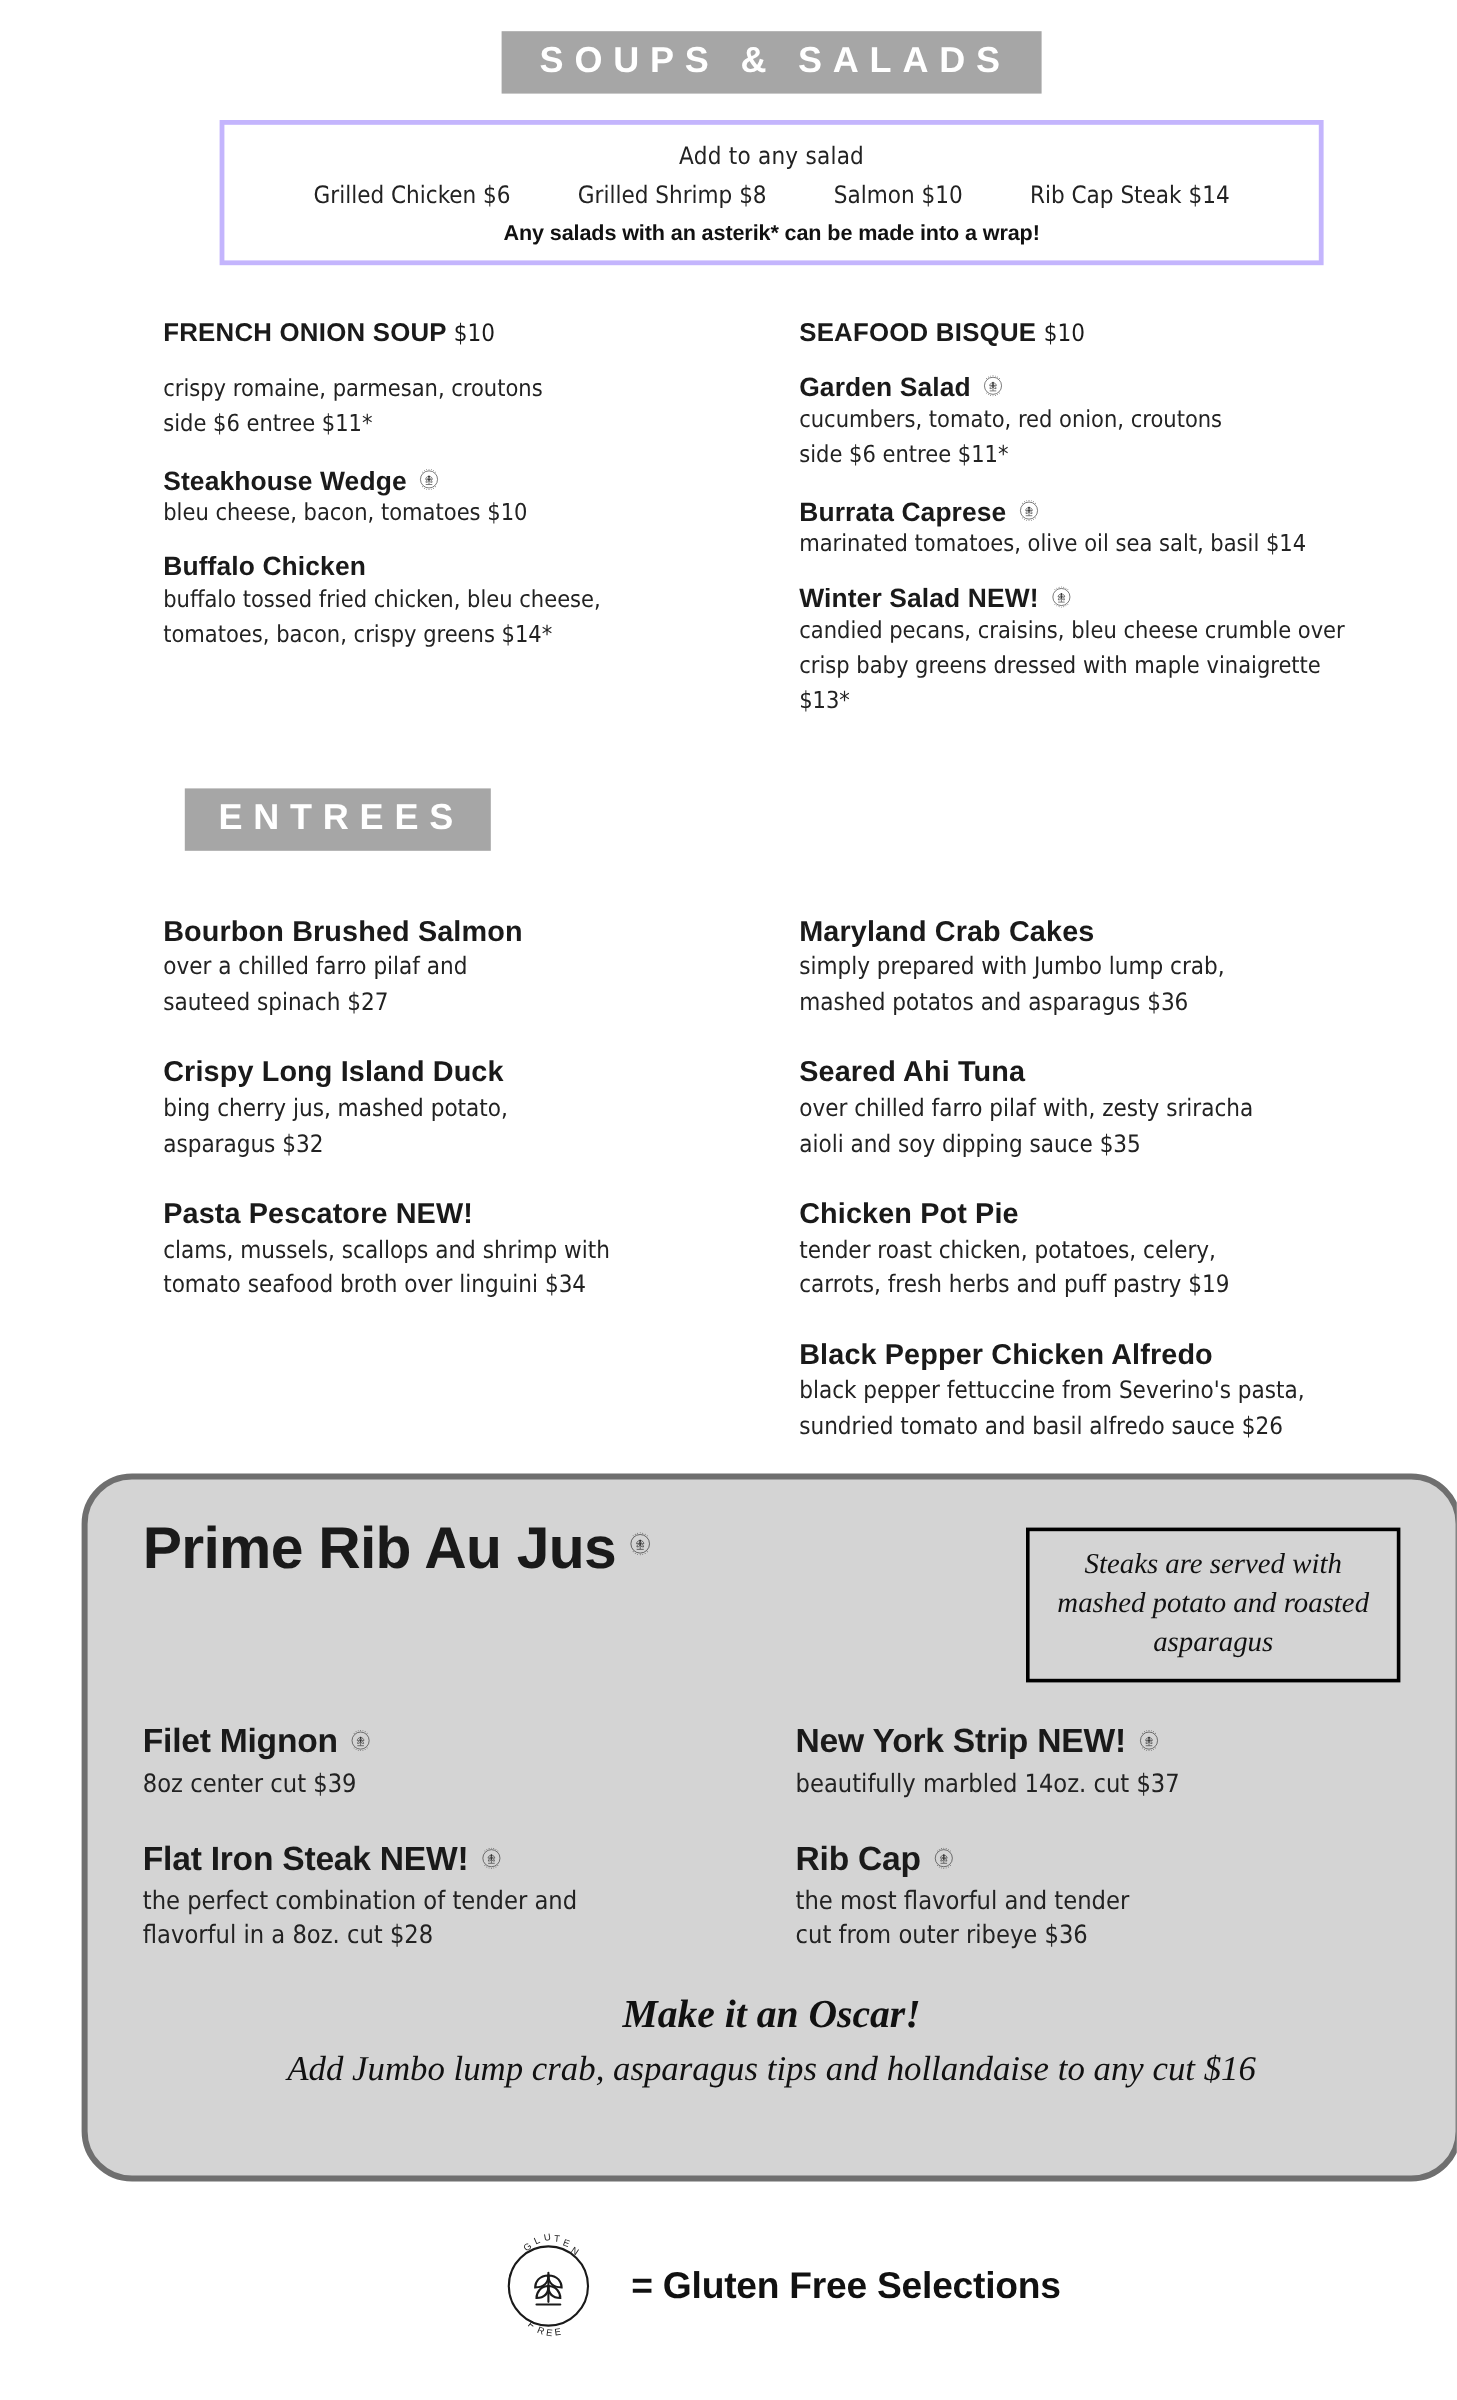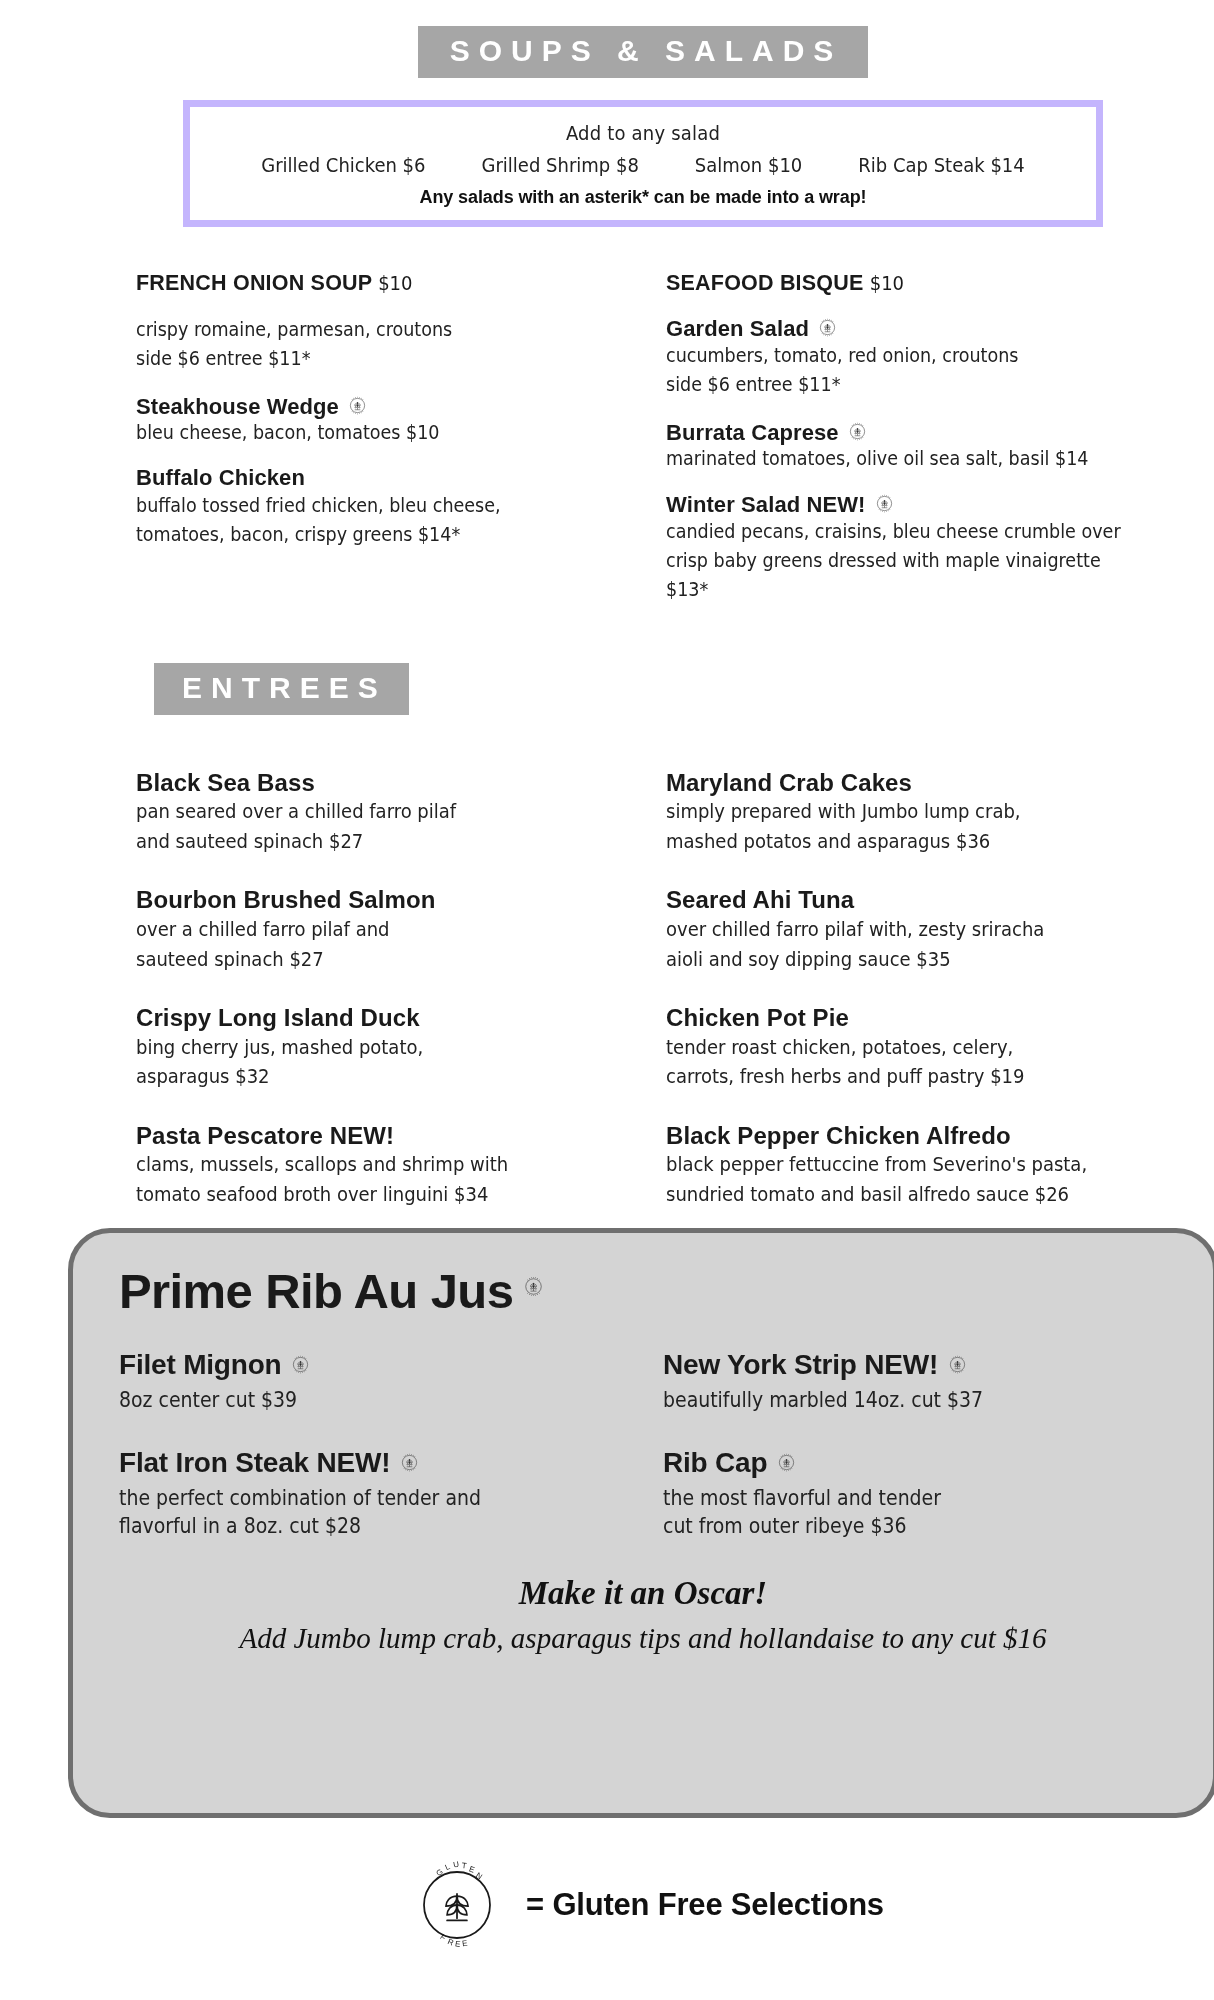--- a/index.html
+++ b/index.html
@@ -27,21 +27,21 @@
     font-family:"Liberation Sans", sans-serif;
   }
   .banner-wrap-center{text-align:center;padding-top:26px;}
   .banner-wrap-left{padding-left:118px;padding-top:22px;}
   .banner.entrees{font-size:30px;padding:10px 22px 12px 28px;}
 
   
   .addon-box{
     margin:22px auto 0 auto;
     width:920px;
-    border:7px solid #c4b5fd;
+    border:4px solid #c4b5fd;
     box-sizing:border-box;
     padding:14px 10px 12px 10px;
     text-align:center;
     background:#fff;
   }
   .addon-title{
     font-size:20px;
     font-family:"DejaVu Sans Condensed","Liberation Sans", sans-serif;
     font-stretch:condensed;
     letter-spacing:.2px;
@@ -431,27 +431,20 @@
   </div>
 
   <div class="banner-wrap-left" style="margin-top:36px;">
     <div class="banner entrees">ENTREES</div>
   </div>
 
   <div class="cols entree" style="margin-top:24px;">
     <div class="col">
       <div class="item">
         <div class="item-name">
-          <span>Black Sea Bass</span>
-        </div>
-        <div class="item-desc loose">pan seared over a chilled farro pilaf
-and sauteed spinach $27</div>
-      </div>
-      <div class="item">
-        <div class="item-name">
           <span>Bourbon Brushed Salmon</span>
         </div>
         <div class="item-desc loose">over a chilled farro pilaf and
 sauteed spinach $27</div>
       </div>
       <div class="item">
         <div class="item-name">
           <span>Crispy Long Island Duck</span>
         </div>
         <div class="item-desc loose">bing cherry jus, mashed potato,
@@ -527,20 +520,21 @@
     <circle cx="13.4" cy="32.8" r="0.62"></circle>
                   <circle cx="10.6" cy="30.6" r="0.62"></circle>
     <circle cx="23.4" cy="34.1" r="0.62"></circle>
                   <circle cx="26.6" cy="32.8" r="0.62"></circle>
     <circle cx="29.4" cy="30.6" r="0.62"></circle>
   </g>
 </svg>
             </span>
         </div>
       </div>
+      <div class="steak-note">Steaks are served with mashed potato and roasted asparagus</div>
     </div>
 
     <div class="steak-cols">
       <div class="steak-col">
         <div class="steak-item">
           <div class="steak-name">
             <span>Filet Mignon</span>
             <span class="gf">
                 <svg viewBox="0 0 40 40" width="100%" height="100%">
   <circle cx="20" cy="20" r="12.4" fill="none" stroke="#2a2a2a" stroke-width="0.9"></circle>

